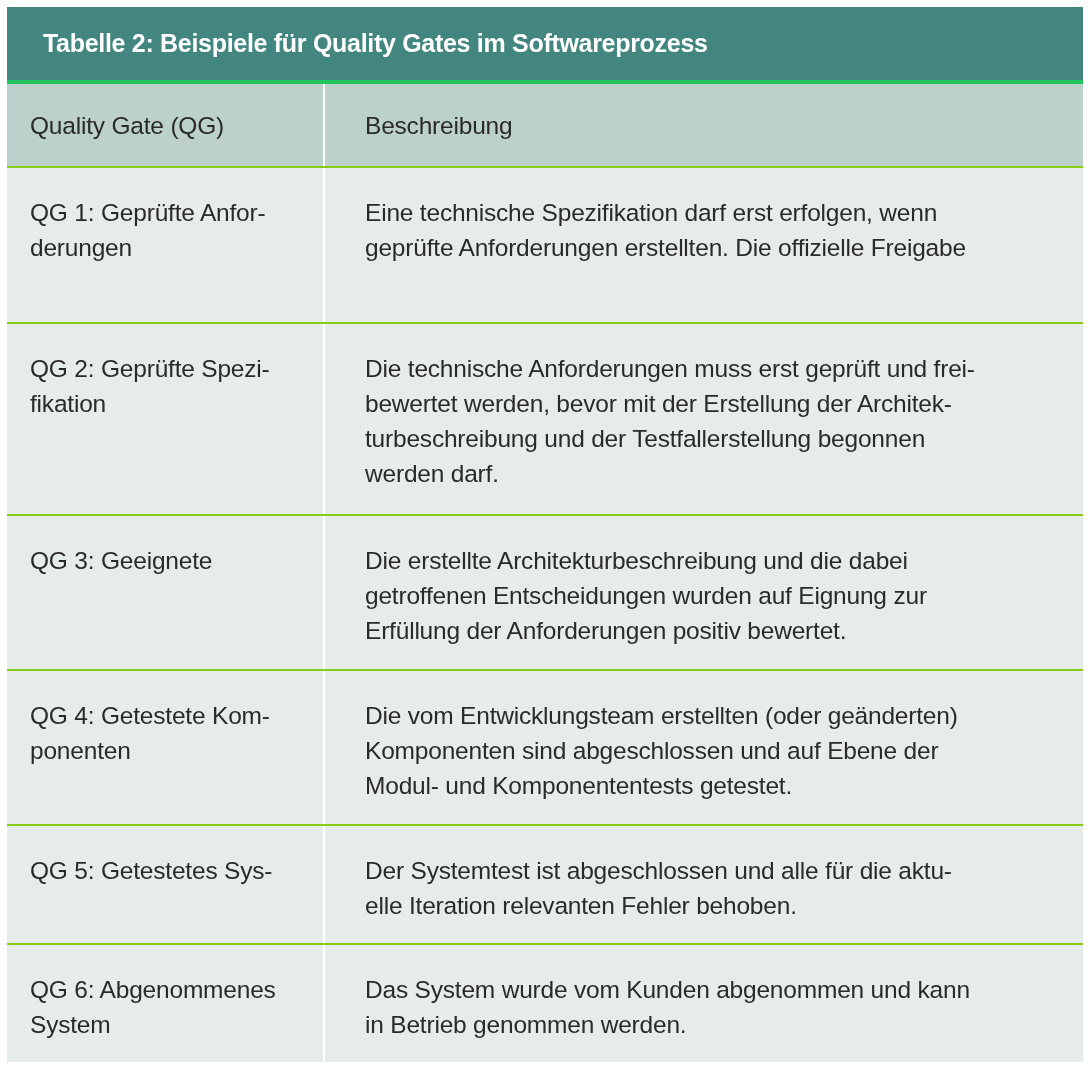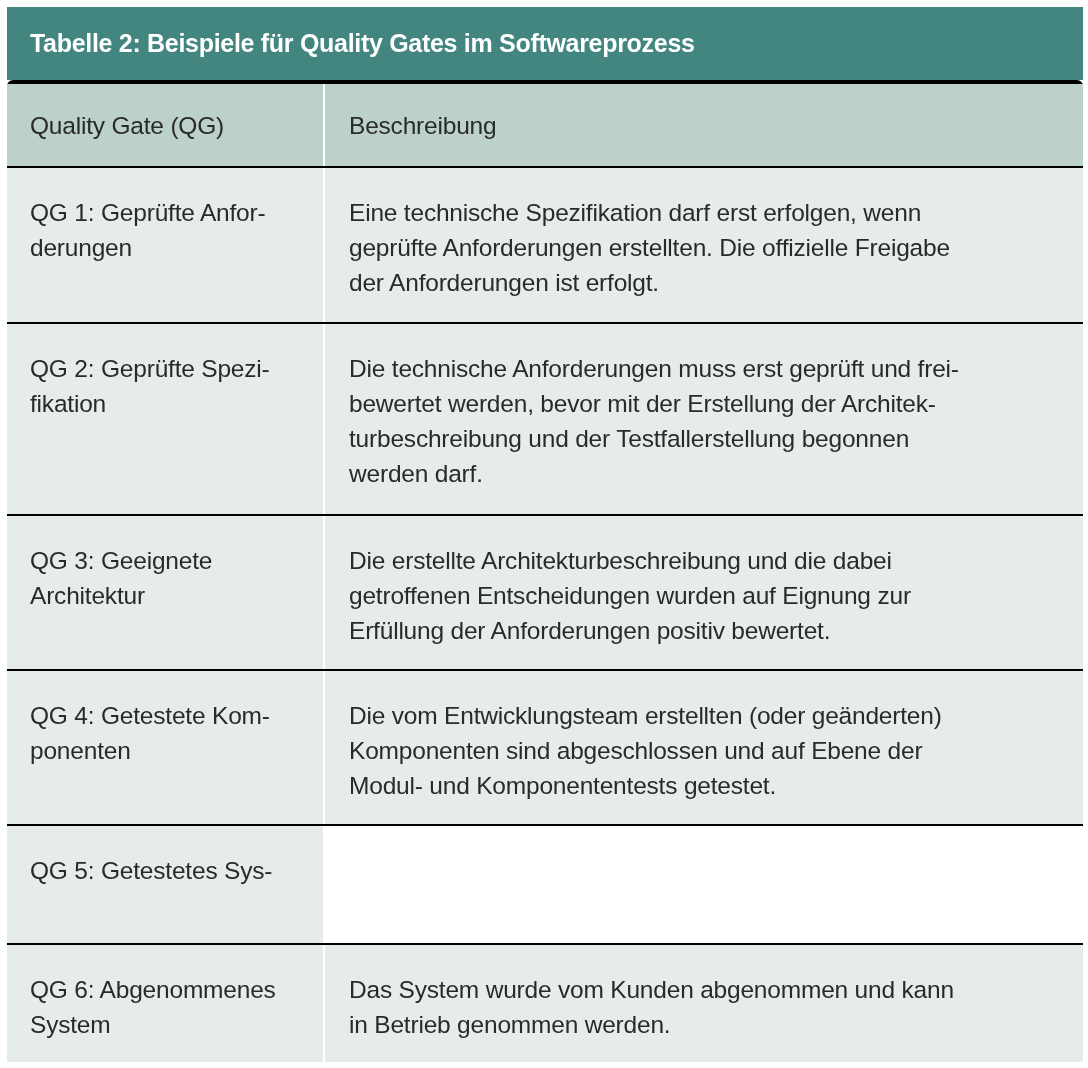--- a/index.html
+++ b/index.html
@@ -4,30 +4,30 @@
   <style>
     html, body { margin: 0; padding: 0; background: #ffffff; }
     body { width: 1088px; height: 1068px; position: relative; overflow: hidden; }
     .table {
       position: absolute; left: 7px; top: 7px; width: 1076px;
       font-family: "Liberation Sans", "DejaVu Sans", sans-serif;
     }
     .title-bar {
       height: 73px; background: #438680; color: #ffffff;
       font-weight: bold; font-size: 25px; letter-spacing: -0.3px;
-      display: flex; align-items: center; padding-left: 23px; box-sizing: border-box;
+      display: flex; align-items: center; padding-left: 36px; box-sizing: border-box;
     }
-    .row { display: flex; border-top: 2px solid #000000; }
-    .header-row { border-top: 4px solid #000000; border-radius: 6px; }
+    .row { display: flex; border-top: 2px solid #84cc16; }
+    .header-row { border-top: 4px solid #22c55e; }
     .cell {
       box-sizing: border-box; color: #2a2a2a; font-size: 24.5px; line-height: 35px;
       letter-spacing: -0.2px;
     }
     .col1 { width: 318px; padding-left: 23px; border-right: 2px solid #ffffff; }
-    .col2 { flex: 1; padding-left: 24px; }
+    .col2 { flex: 1; padding-left: 40px; }
     .header-row .cell { background: #bdd1cc; height: 82px; display: flex; align-items: center; }
     .body-row .cell { background: #e6ecea; padding-top: 27px; }
     .line { display: block; white-space: nowrap; }
   </style>
 </head>
 <body>
 
 <div class="table">
   <div class="title-bar">Tabelle 2: Beispiele für Quality Gates im Softwareprozess</div>
 
@@ -37,41 +37,39 @@
   </div>
 
   <div class="row body-row" style="height:154px">
     <div class="cell col1">
       <span class="line">QG 1: Geprüfte Anfor-</span>
       <span class="line">derungen</span>
     </div>
     <div class="cell col2">
       <span class="line">Eine technische Spezifikation darf erst erfolgen, wenn</span>
       <span class="line">geprüfte Anforderungen erstellten. Die offizielle Freigabe</span>
-      <span class="line">der Anforderungen ist erfolgt.</span>
     </div>
   </div>
 
   <div class="row body-row" style="height:190px">
     <div class="cell col1">
       <span class="line">QG 2: Geprüfte Spezi-</span>
       <span class="line">fikation</span>
     </div>
     <div class="cell col2">
       <span class="line">Die technische Anforderungen muss erst geprüft und frei-</span>
       <span class="line">bewertet werden, bevor mit der Erstellung der Architek-</span>
       <span class="line">turbeschreibung und der Testfallerstellung begonnen</span>
       <span class="line">werden darf.</span>
     </div>
   </div>
 
   <div class="row body-row" style="height:153px">
     <div class="cell col1">
       <span class="line">QG 3: Geeignete</span>
-      <span class="line">Architektur</span>
     </div>
     <div class="cell col2">
       <span class="line">Die erstellte Architekturbeschreibung und die dabei</span>
       <span class="line">getroffenen Entscheidungen wurden auf Eignung zur</span>
       <span class="line">Erfüllung der Anforderungen positiv bewertet.</span>
     </div>
   </div>
 
   <div class="row body-row" style="height:153px">
     <div class="cell col1">
@@ -82,20 +80,24 @@
       <span class="line">Die vom Entwicklungsteam erstellten (oder geänderten)</span>
       <span class="line">Komponenten sind abgeschlossen und auf Ebene der</span>
       <span class="line">Modul- und Komponententests getestet.</span>
     </div>
   </div>
 
   <div class="row body-row" style="height:117px">
     <div class="cell col1">
       <span class="line">QG 5: Getestetes Sys-</span>
     </div>
+    <div class="cell col2">
+      <span class="line">Der Systemtest ist abgeschlossen und alle für die aktu-</span>
+      <span class="line">elle Iteration relevanten Fehler behoben.</span>
+    </div>
   </div>
 
   <div class="row body-row" style="height:117px">
     <div class="cell col1">
       <span class="line">QG 6: Abgenommenes</span>
       <span class="line">System</span>
     </div>
     <div class="cell col2">
       <span class="line">Das System wurde vom Kunden abgenommen und kann</span>
       <span class="line">in Betrieb genommen werden.</span>

